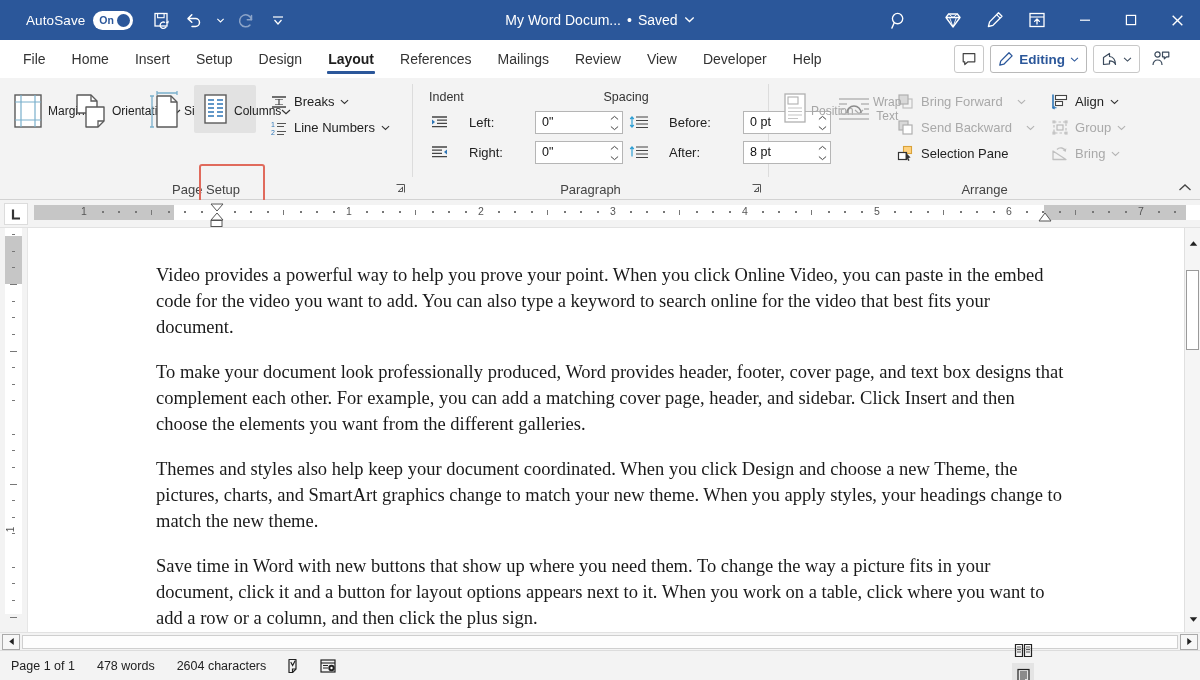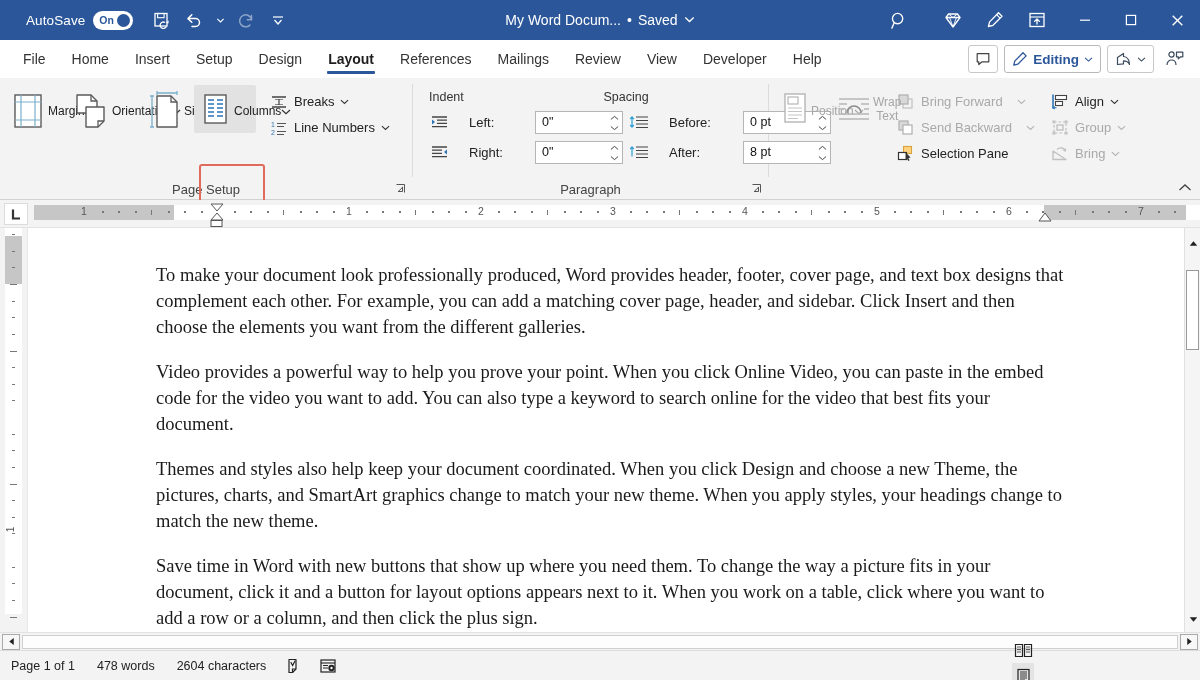--- a/index.html
+++ b/index.html
@@ -57,21 +57,21 @@
   }
   .tab.active { font-weight: 700; color: #1e1e1e; }
   .tab.active::after {
     content: ""; position: absolute; left: 12px; right: 12px; bottom: 4px;
     height: 3px; background: #2b579a; border-radius: 1px;
   }
   .tab-hl {
     position: absolute; border: 2px solid #e06a5c; border-radius: 2px;
     pointer-events: none;
   }
-  .tabs-right { margin-left: auto; display: flex; align-items: center; gap: 6px; padding-right: 10px; }
+  .tabs-right { margin-left: auto; display: flex; align-items: center; gap: 6px; padding-right: 24px; }
   .mini-btn {
     height: 28px; border: 1px solid #c8c8c8; border-radius: 3px; background: #fff;
     display: flex; align-items: center; justify-content: center; gap: 5px; padding: 0 7px;
     font-size: 13px; color: #2b579a;
   }
   .mini-btn.plain { border: none; }
   .mini-btn .ed { font-weight: 700; color: #2b579a; font-size: 13.5px; }
 
   
   .ribbon {
@@ -702,20 +702,21 @@
                 <path d="M15.4 3.2l-.6 3.4-3.1-1.1z" fill="#c0c0c0"></path>
               </svg>
             </span>
             <span>Bring</span>
             <svg width="9" height="8" viewBox="0 0 10 8">
                 <path d="M1 2l4 3.6L9 2" fill="none" stroke="#b3b3b3" stroke-width="1.2"></path>
               </svg>
           </div>
         </div>
       </div>
+      <div class="group-label">Arrange</div>
       <div class="dialog-launcher" style="right:8px; bottom:4px;">
         <svg width="14" height="10" viewBox="0 0 14 10">
           <path d="M1.5 7L7 2l5.5 5" fill="none" stroke="#444" stroke-width="1.3"></path>
         </svg>
       </div>
     </div>
   </div>
 
   <div class="rulerbar">
     <div class="tabsel">
@@ -840,22 +841,22 @@
           <div class="vtick" style="top: 355.25px;"></div>
           <div class="vtick" style="top: 371.875px;"></div>
           <div class="vtickM" style="top: 388.5px;"></div>
         </div>
       <div class="vnum" style="top:296px;">1</div>
 
     </div>
 
     <div class="docwrap">
       <div class="page">
+        <p>Video provides a powerful way to help you prove your point. When you click Online Video, you can paste in the embed code for the video you want to add. You can also type a keyword to search online for the video that best fits your document.</p>
         <p>To make your document look professionally produced, Word provides header, footer, cover page, and text box designs that complement each other. For example, you can add a matching cover page, header, and sidebar. Click Insert and then choose the elements you want from the different galleries.</p>
-        <p>Video provides a powerful way to help you prove your point. When you click Online Video, you can paste in the embed code for the video you want to add. You can also type a keyword to search online for the video that best fits your document.</p>
         <p>Themes and styles also help keep your document coordinated. When you click Design and choose a new Theme, the pictures, charts, and SmartArt graphics change to match your new theme. When you apply styles, your headings change to match the new theme.</p>
         <p>Save time in Word with new buttons that show up where you need them. To change the way a picture fits in your document, click it and a button for layout options appears next to it. When you work on a table, click where you want to add a row or a column, and then click the plus sign.</p>
       </div>
       <div class="vscroll">
         <div class="vs-arrow" style="margin-top:6px;">
           <svg width="9" height="7" viewBox="0 0 10 7">
               <path d="M5 1l4.2 5H.8z" fill="#222"></path>
             </svg>
         </div>
         <div class="vs-thumb"></div>

